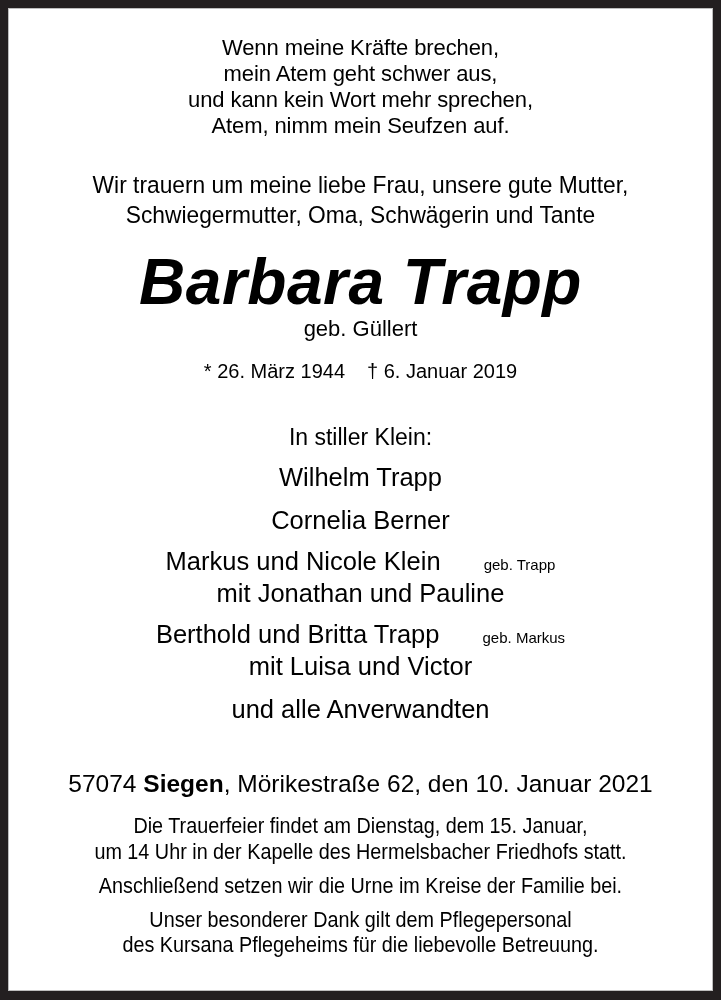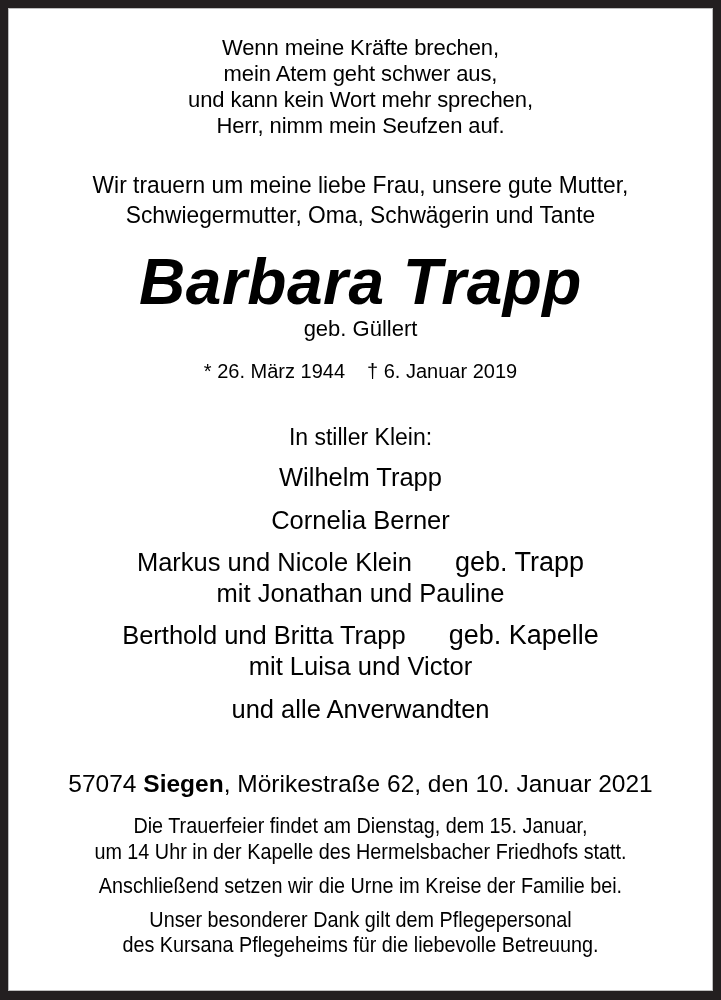--- a/index.html
+++ b/index.html
@@ -32,35 +32,35 @@
       white-space: nowrap;
       line-height: 1;
     }
     .verse { font-size: 22px; letter-spacing: -0.1px; }
     .intro { font-size: 24.5px; transform: scaleX(0.93); transform-origin: 360px 0; }
     .name { font-size: 64px; font-weight: bold; letter-spacing: 0.5px; font-style: italic; }
     .maiden { font-size: 22px; text-align: center; }
     .dates { font-size: 20px; }
     .mourn-label { font-size: 23px; }
     .mourner { font-size: 25.5px; }
-    .mourner .small { font-size: 27px; margin-left: 36px; }
+    .mourner .small { font-size: 15px; margin-left: 36px; }
     .address { font-size: 24.5px; }
     .address b { font-weight: bold; }
     .notice { font-size: 21.5px; transform: scaleX(0.92); transform-origin: 360px 0; }
     .gap { display: inline-block; width: 22px; }
   </style>
 </head>
 <body>
 
 <div class="frame"></div>
 
 <div class="line verse" style="top:37px">Wenn meine Kräfte brechen,</div>
 <div class="line verse" style="top:63px">mein Atem geht schwer aus,</div>
 <div class="line verse" style="top:89px">und kann kein Wort mehr sprechen,</div>
-<div class="line verse" style="top:115px">Herr, nimm mein Seufzen auf.</div>
+<div class="line verse" style="top:115px">Atem, nimm mein Seufzen auf.</div>
 
 <div class="line intro" style="top:173px">Wir trauern um meine liebe Frau, unsere gute Mutter,</div>
 <div class="line intro" style="top:203px">Schwiegermutter, Oma, Schwägerin und Tante</div>
 
 <div class="line name" style="top:250px">Barbara Trapp</div>
 <div class="line maiden" style="top:318px">geb. Güllert</div>
 
 <div class="line dates" style="top:361px">
   <span>* 26. März 1944</span><span class="gap"></span><span>† 6. Januar 2019</span>
 </div>
@@ -71,21 +71,21 @@
 <div class="line mourner" style="top:508px">Cornelia Berner</div>
 
 <div class="line mourner" style="top:549px">
   <span>Markus und Nicole Klein</span>
   <span class="small">geb. Trapp</span>
 </div>
 <div class="line mourner" style="top:581px">mit Jonathan und Pauline</div>
 
 <div class="line mourner" style="top:622px">
   <span>Berthold und Britta Trapp</span>
-  <span class="small">geb. Kapelle</span>
+  <span class="small">geb. Markus</span>
 </div>
 <div class="line mourner" style="top:654px">mit Luisa und Victor</div>
 
 <div class="line mourner" style="top:697px">und alle Anverwandten</div>
 
 <div class="line address" style="top:772px">
   <span>57074</span>
   <b>Siegen</b><span>, Mörikestraße 62, den 10. Januar 2021</span>
 </div>
 

